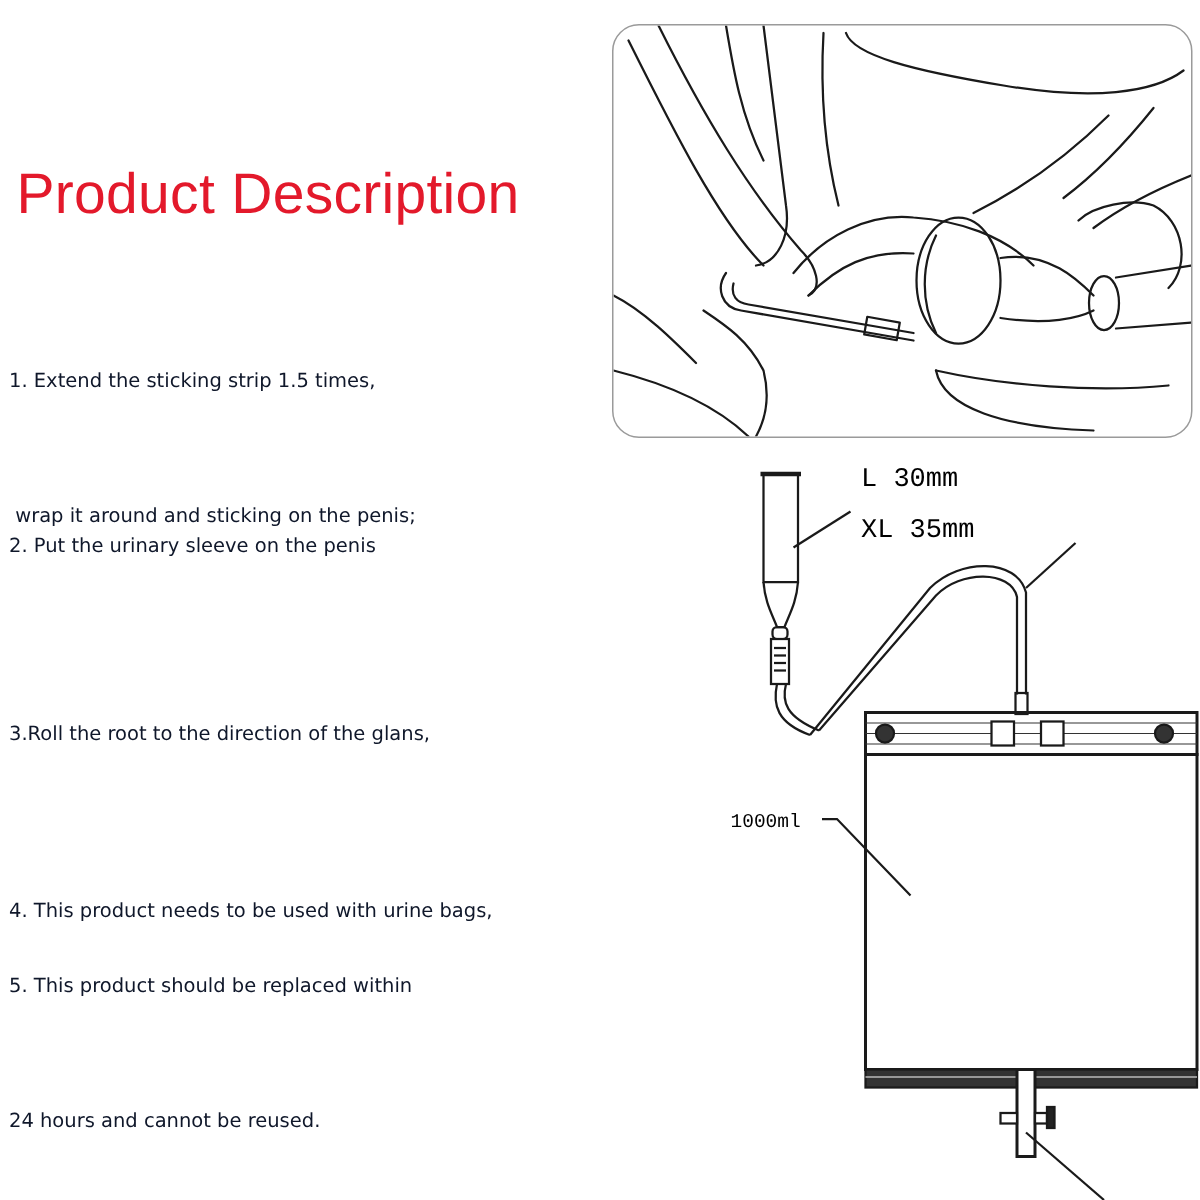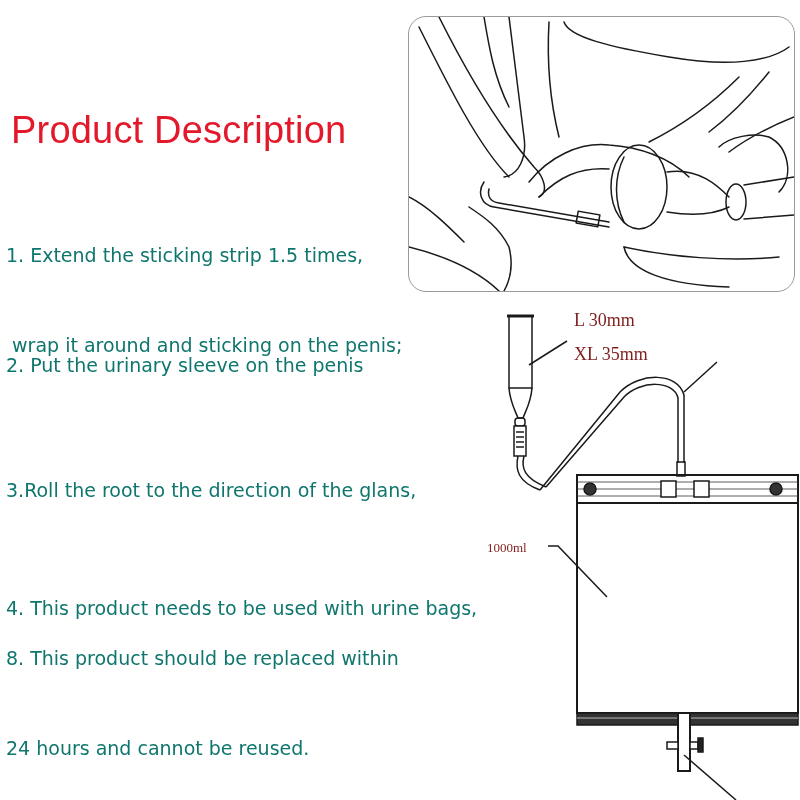--- a/index.html
+++ b/index.html
@@ -1,25 +1,25 @@
 <!DOCTYPE html>
 <html><head>
 <meta charset="utf-8">
 <style>
   html, body { margin:0; padding:0; background:#ffffff; }
   body { width:800px; height:800px; position:relative; overflow:hidden;
          font-family:"DejaVu Sans", sans-serif; color:#111; }
   .title { position:absolute; left:11px; top:86px; font-family:"Liberation Sans", sans-serif;
            font-size:38px; color:#e3192b; letter-spacing:0.2px; white-space:nowrap;margin-top:23px; }
-  .step { position:absolute; left:6px; font-size:19px; line-height:30px; white-space:pre; color:#0f766e; }
+  .step { position:absolute; left:6px; font-size:13px; line-height:30px; white-space:pre; color:#0f172a; }
   .illus { position:absolute; left:408px; top:16px; width:385px; height:274px;
            border:1.5px solid #9a9a9a; border-radius:18px; background:#fff; overflow:hidden; }
   .illus svg { width:100%; height:100%; }
   .diagram { position:absolute; left:0; top:0; width:800px; height:800px; pointer-events:none; }
-  .lbl { position:absolute; font-family:Liberation Serif, serif; color:#7f1d1d; white-space:nowrap; }
+  .lbl { position:absolute; font-family:Liberation Mono, monospace; color:#000000; white-space:nowrap; }
   .lbl-size { font-size:18px; }
   .lbl-vol { font-size:13px; }
 </style>
 </head>
 <body>
 
 <div class="title">Product Description</div>
 
 <div>
   <div class="step" style="top:180px">
@@ -29,21 +29,21 @@
   <div class="step" style="top:290px">
     <div>2. Put the urinary sleeve on the penis</div>
   </div>
   <div class="step" style="top:415px">
     <div>3.Roll the root to the direction of the glans,</div>
   </div>
   <div class="step" style="top:533px">
     <div>4. This product needs to be used with urine bags,</div>
   </div>
   <div class="step" style="top:583px">
-    <div>8. This product should be replaced within</div>
+    <div>5. This product should be replaced within</div>
     <div>24 hours and cannot be reused.</div>
   </div>
 </div>
 
 <div class="illus">
   <svg viewBox="0 0 385 274" fill="none" stroke="#1a1a1a" stroke-width="1.5" stroke-linecap="round" stroke-linejoin="round">
 
     <path d="M10 10 C 40 70, 70 130, 100 160"></path>
     <path d="M30 0 C 60 60, 90 110, 125 150 C 135 160, 140 175, 130 180"></path>
     <path d="M75 0 C 80 30, 85 60, 100 90"></path>

